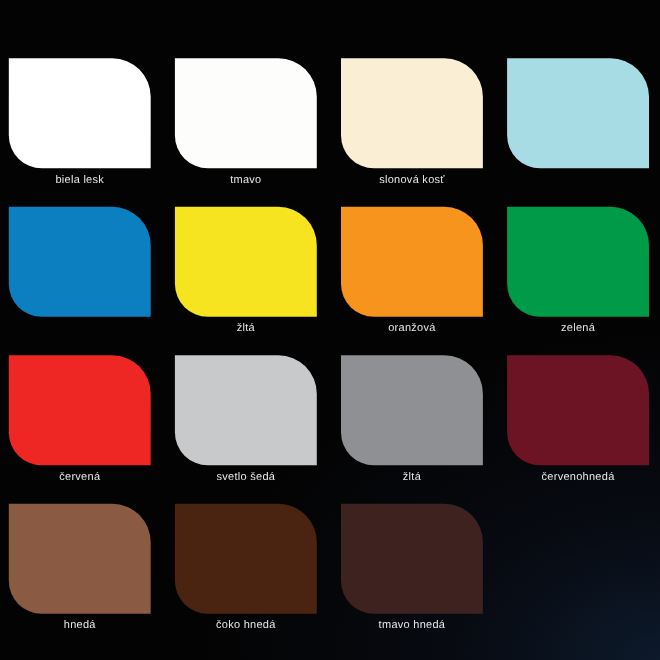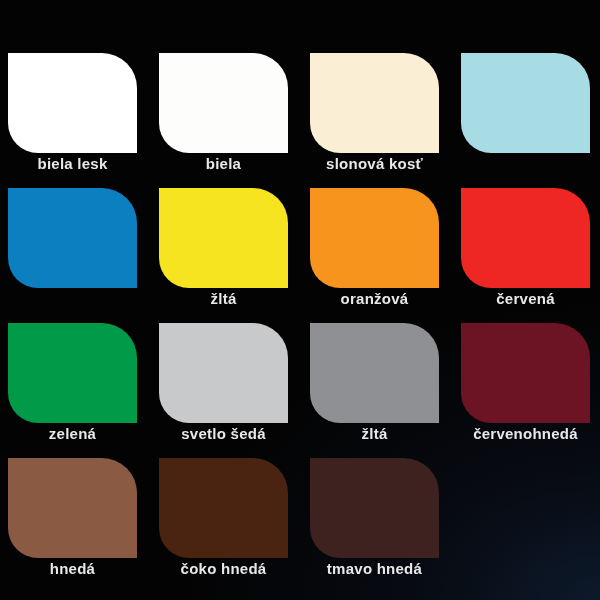--- a/index.html
+++ b/index.html
@@ -53,66 +53,65 @@
   .swatch-chip.outlined {
     border: 1px solid #9a9a9a;
   }
 
   .swatch-label {
     position: absolute;
     left: 0;
     top: 104px;
     width: 129px;
     text-align: center;
-    font-size: 15px;
+    font-size: 10px;
     line-height: 14px;
     letter-spacing: 0.25px;
     color: #e8e8ea;
     white-space: nowrap;
-    font-weight: bold;
   }
 </style>
 </head>
 <body>
 
 <div id="palette-board">
   <div class="swatch-grid">
       <div class="swatch-cell">
         <div class="swatch-chip" style="background-color: rgb(255, 255, 255);"></div>
         <div class="swatch-label">biela lesk</div>
       </div>
       <div class="swatch-cell">
         <div class="swatch-chip" style="background-color: rgb(253, 253, 251);"></div>
-        <div class="swatch-label">biela</div>
+        <div class="swatch-label">tmavo</div>
       </div>
       <div class="swatch-cell">
         <div class="swatch-chip" style="background-color: rgb(250, 238, 213);"></div>
         <div class="swatch-label">slonová kosť</div>
       </div>
       <div class="swatch-cell">
         <div class="swatch-chip" style="background-color: rgb(168, 220, 228);"></div>
       </div>
       <div class="swatch-cell">
         <div class="swatch-chip" style="background-color: rgb(11, 127, 192);"></div>
       </div>
       <div class="swatch-cell">
         <div class="swatch-chip" style="background-color: rgb(245, 228, 31);"></div>
         <div class="swatch-label">žltá</div>
       </div>
       <div class="swatch-cell">
         <div class="swatch-chip" style="background-color: rgb(247, 148, 30);"></div>
         <div class="swatch-label">oranžová</div>
       </div>
       <div class="swatch-cell">
+        <div class="swatch-chip" style="background-color: rgb(0, 154, 73);"></div>
+        <div class="swatch-label">zelená</div>
+      </div>
+      <div class="swatch-cell">
         <div class="swatch-chip" style="background-color: rgb(238, 39, 36);"></div>
         <div class="swatch-label">červená</div>
-      </div>
-      <div class="swatch-cell">
-        <div class="swatch-chip" style="background-color: rgb(0, 154, 73);"></div>
-        <div class="swatch-label">zelená</div>
       </div>
       <div class="swatch-cell">
         <div class="swatch-chip" style="background-color: rgb(200, 201, 202);"></div>
         <div class="swatch-label">svetlo šedá</div>
       </div>
       <div class="swatch-cell">
         <div class="swatch-chip" style="background-color: rgb(142, 144, 147);"></div>
         <div class="swatch-label">žltá</div>
       </div>
       <div class="swatch-cell">

